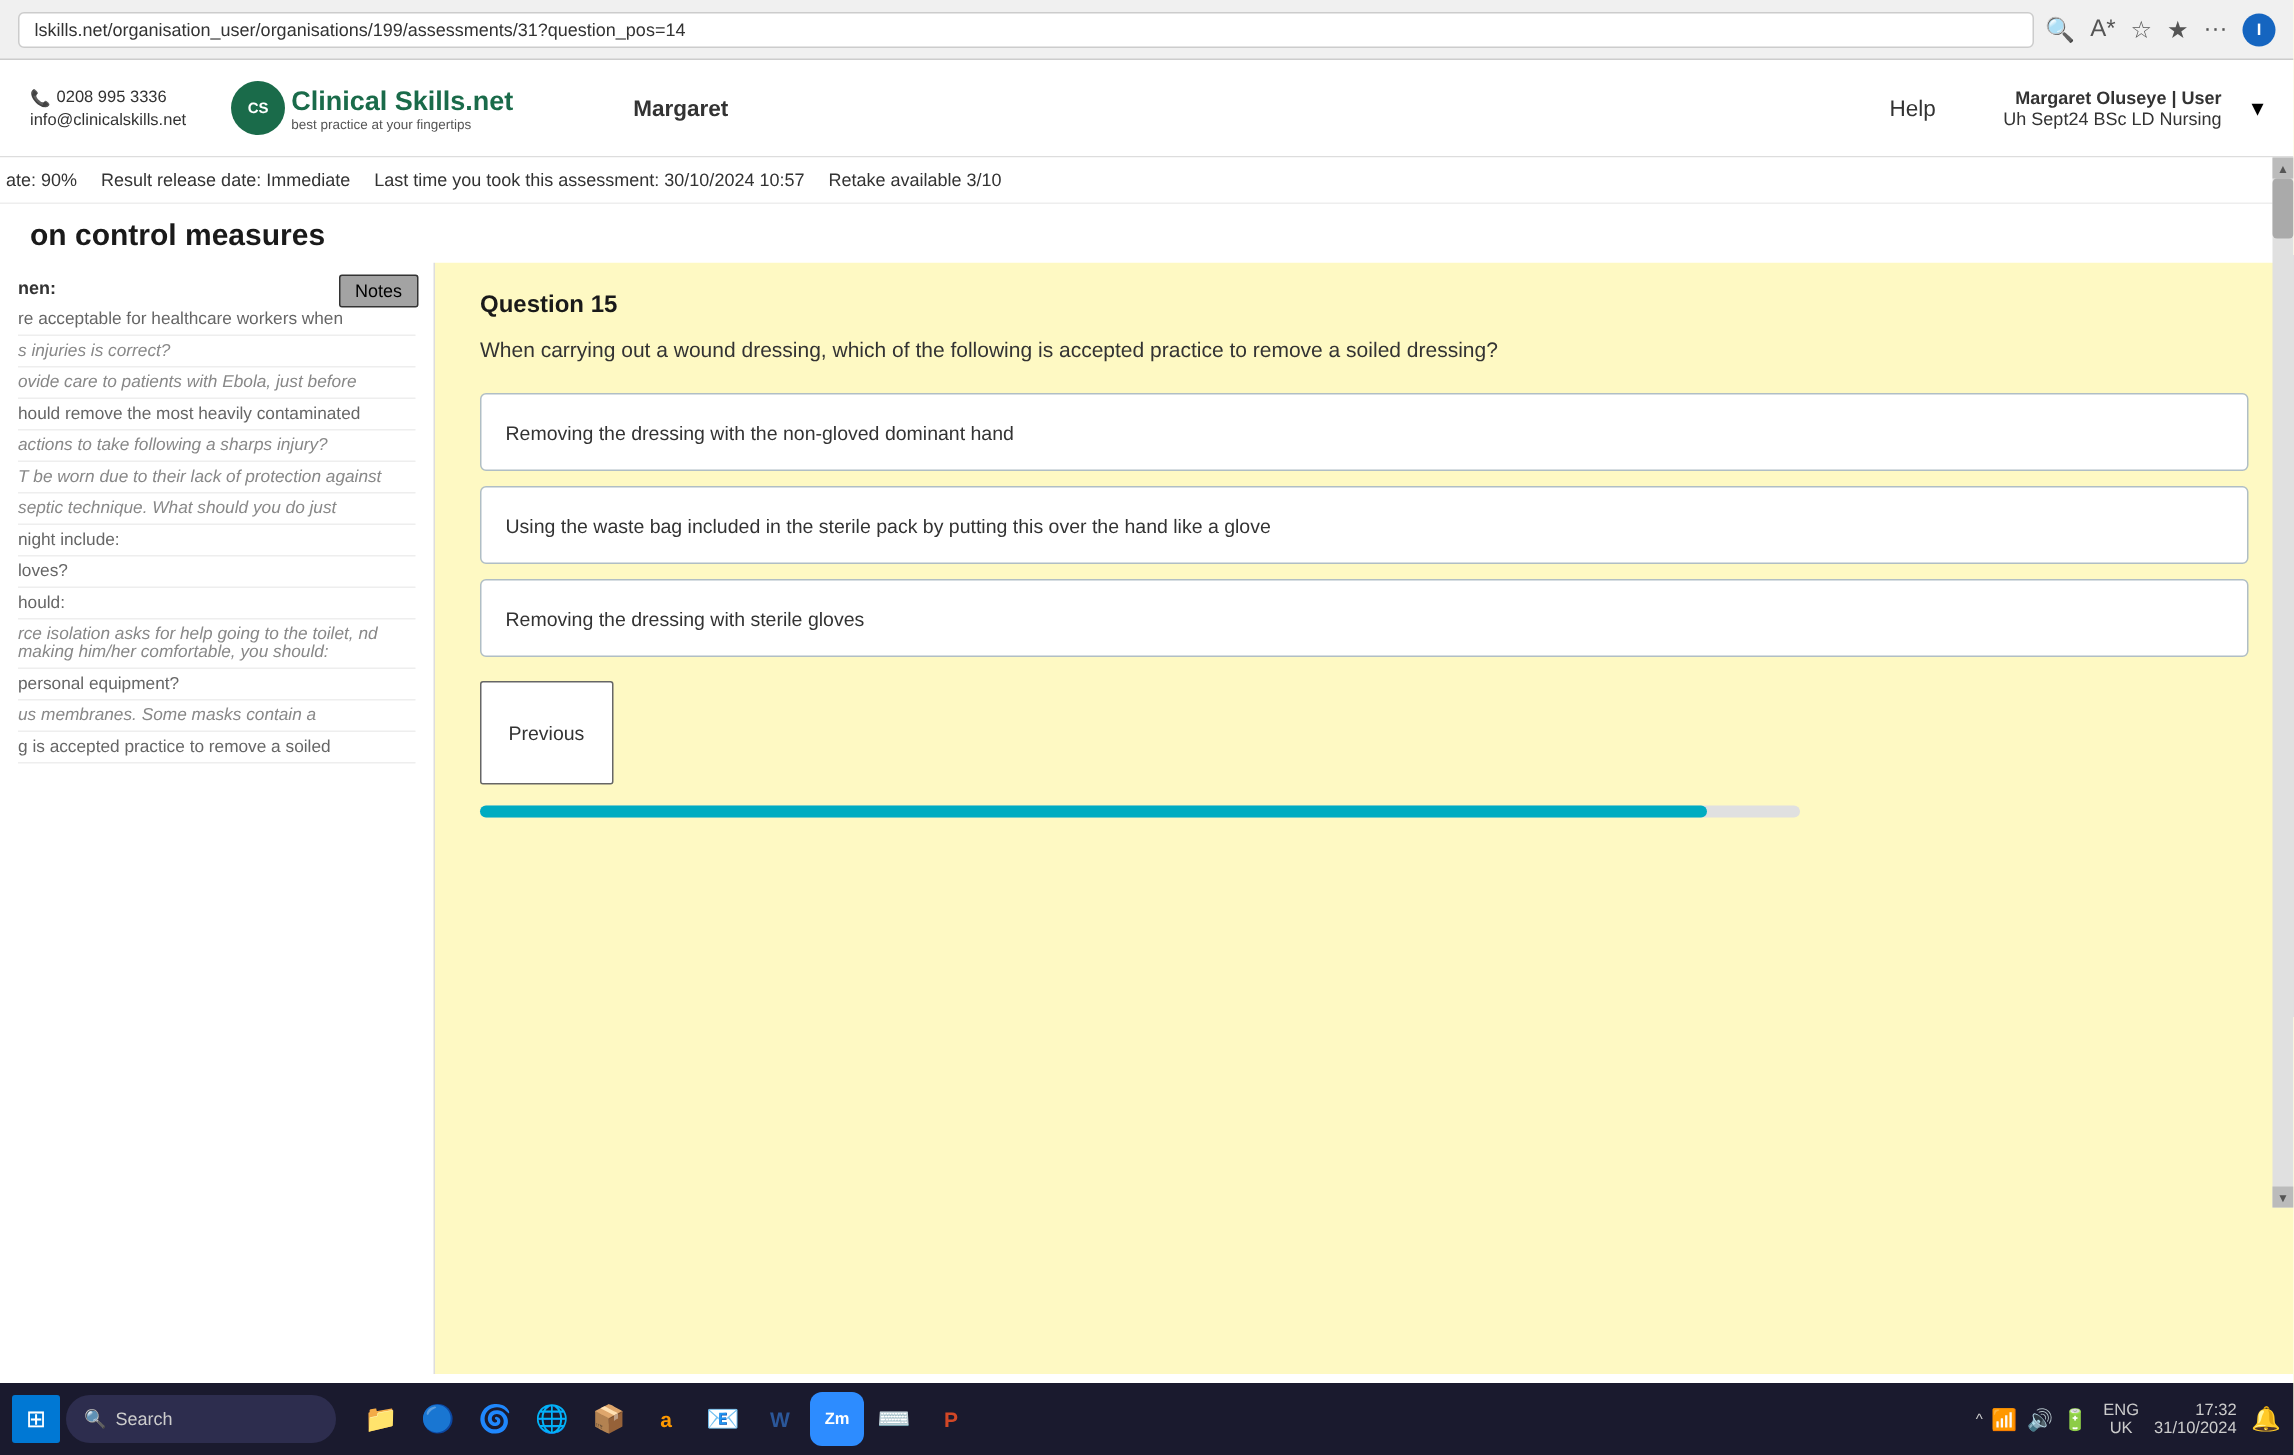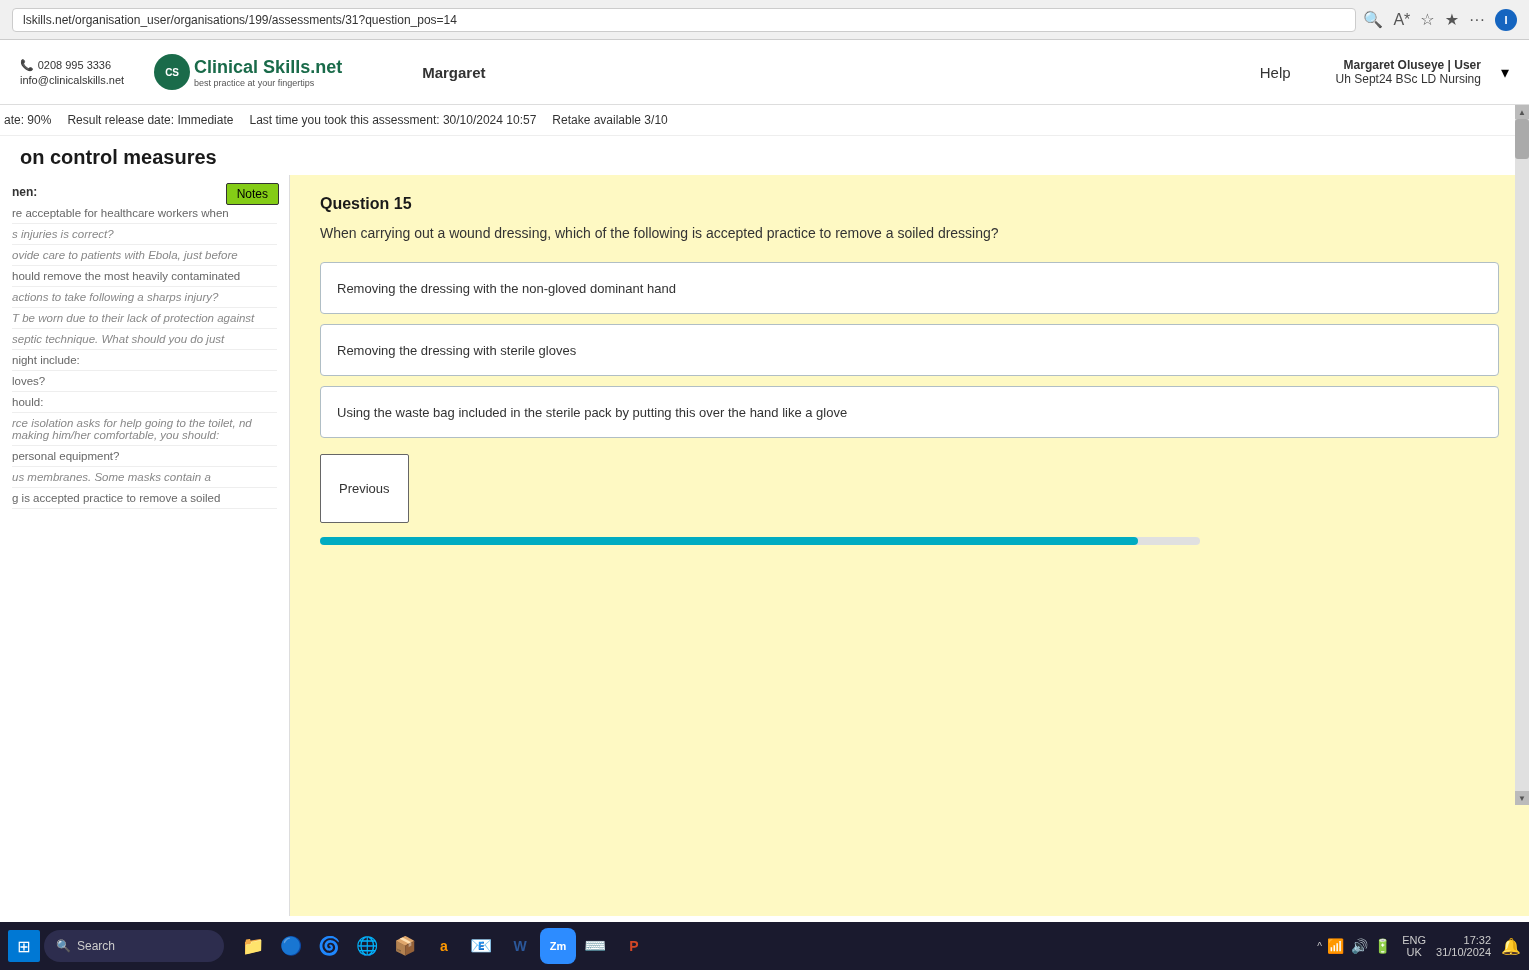--- a/index.html
+++ b/index.html
@@ -148,21 +148,21 @@
     .sidebar-item {
       padding: 4px 0;
       font-size: 11.5px;
       color: #666;
       border-bottom: 1px solid #eee;
     }
     .sidebar-item.italic { font-style: italic; color: #888; }
     .notes-btn {
       position: absolute;
       top: 8px; right: 10px;
-      background: #84cc16;
+      background: #a3a3a3;
       border: 1px solid #333;
       padding: 3px 10px;
       font-size: 12px;
       cursor: pointer;
       border-radius: 2px;
     }
 
     
     .content-area {
       flex: 1;
@@ -399,22 +399,22 @@
     <div class="sidebar-item">personal equipment?</div>
     <div class="sidebar-item italic">us membranes. Some masks contain a</div>
     <div class="sidebar-item">g is accepted practice to remove a soiled</div>
   </div>
 
   <div class="content-area">
     <div class="question-number">Question 15</div>
     <div class="question-text">When carrying out a wound dressing, which of the following is accepted practice to remove a soiled dressing?</div>
 
     <div class="answer-option">Removing the dressing with the non-gloved dominant hand</div>
+    <div class="answer-option">Using the waste bag included in the sterile pack by putting this over the hand like a glove</div>
     <div class="answer-option">Removing the dressing with sterile gloves</div>
-    <div class="answer-option">Using the waste bag included in the sterile pack by putting this over the hand like a glove</div>
 
     <div class="btn-row">
       <button class="btn-previous">Previous</button>
     </div>
 
     <div class="progress-bar-container">
       <div class="progress-bar-fill" style="width: 93%;"></div>
     </div>
   </div>
 </div>

